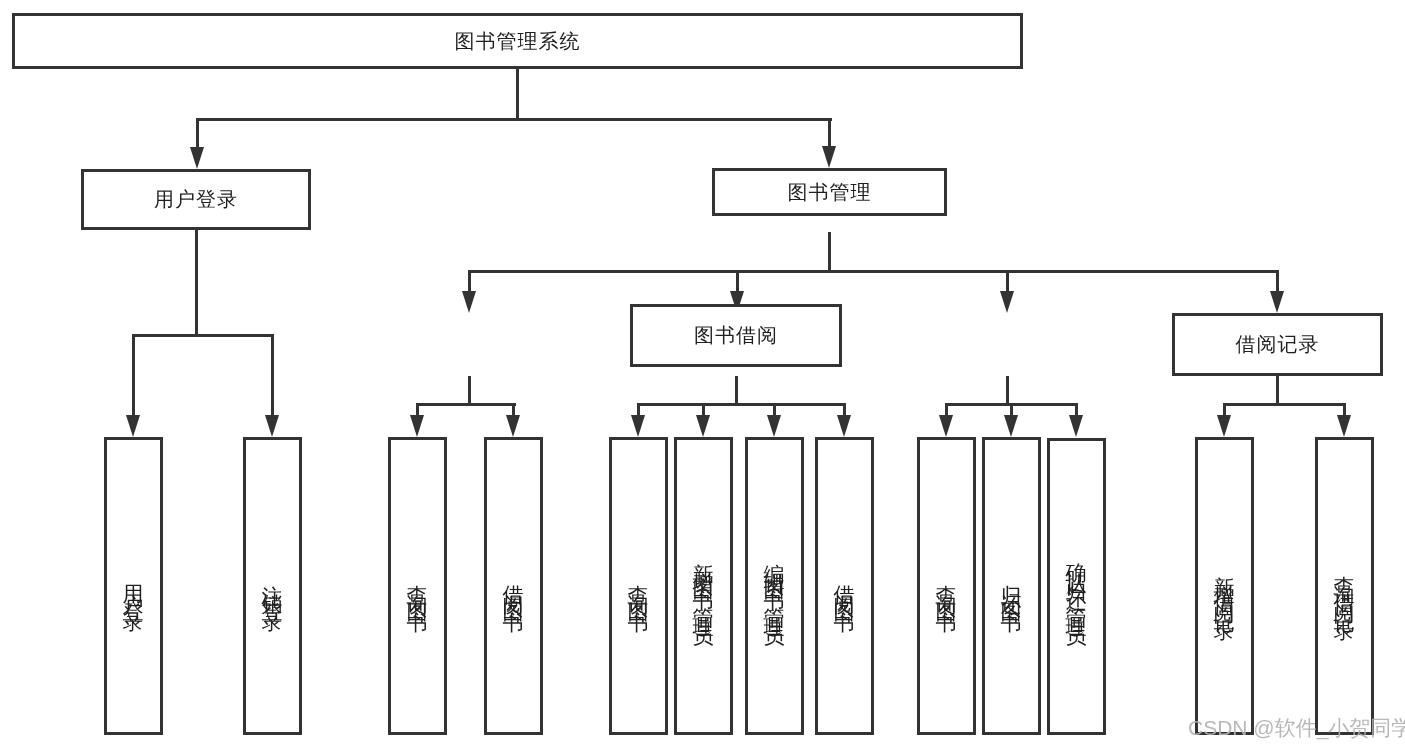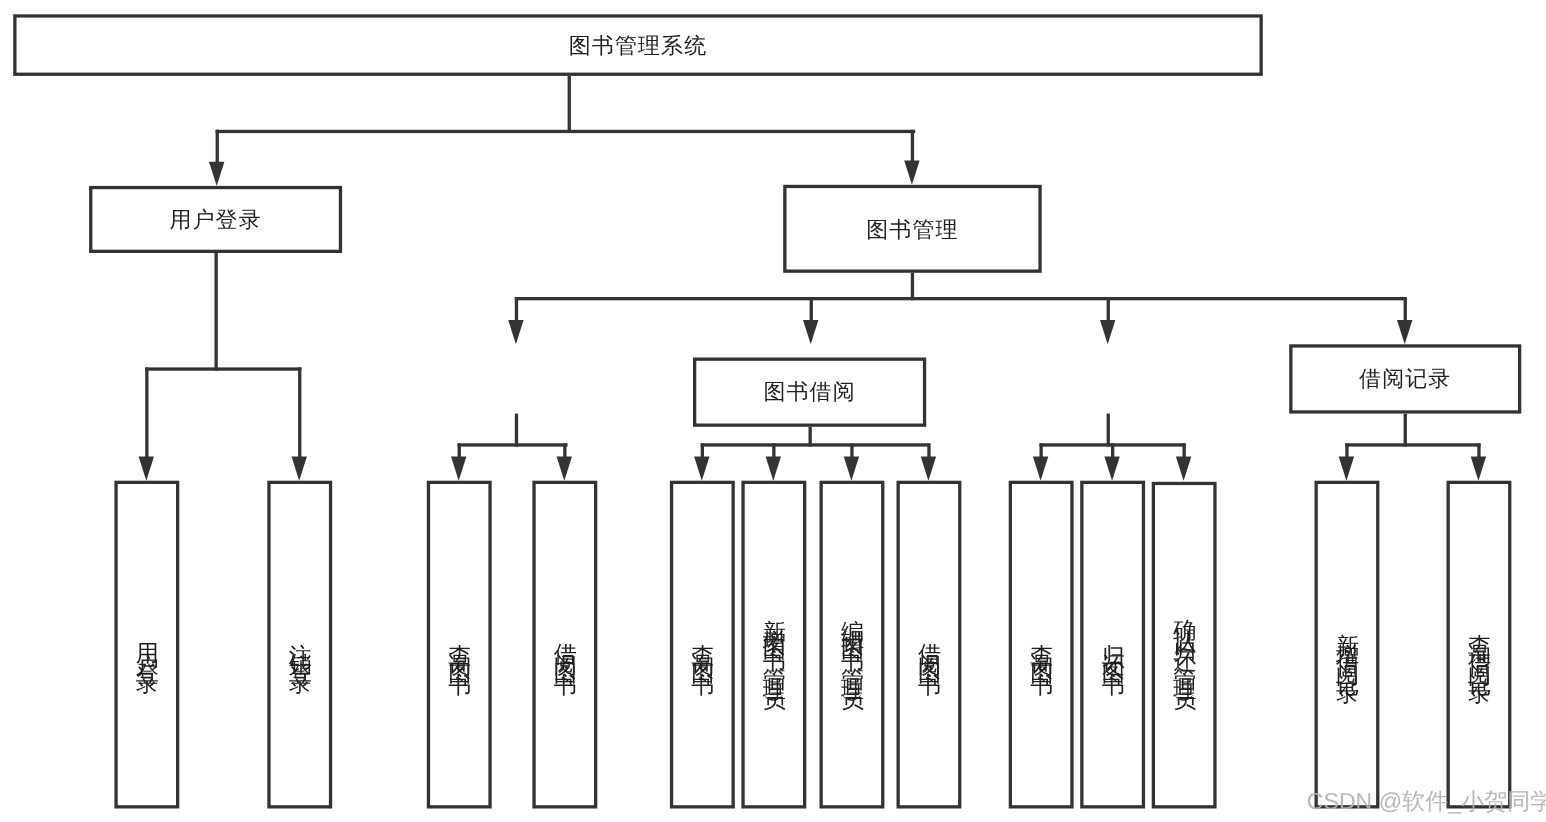--- a/index.html
+++ b/index.html
@@ -25,35 +25,35 @@
   #watermark{
     position:absolute;left:1188px;top:714px;z-index:5;
     font-size:21px;color:rgba(178,178,178,0.92);white-space:nowrap;
   }
 </style>
 </head>
 <body>
 
 <div id="stage">
 
-  <div class="box hlabel" style="left:12px;top:13px;width:1136px;height:56px;">
+  <div class="box hlabel" style="left:12px;top:13px;width:1011px;height:56px;">
     <span>图书管理系统</span>
   </div>
 
   <div class="line" style="left:516px;top:69px;width:3px;height:51px;"></div>
   <div class="line" style="left:196px;top:118px;width:636px;height:3px;"></div>
   <div class="line" style="left:196px;top:118px;width:3px;height:30px;"></div>
   <div class="arrow" style="left:190px;top:147px;"></div>
   <div class="line" style="left:828px;top:118px;width:3px;height:29px;"></div>
   <div class="arrow" style="left:822px;top:146px;"></div>
 
   <div class="box hlabel" style="left:81px;top:169px;width:230px;height:61px;">
     <span>用户登录</span>
   </div>
-  <div class="box hlabel" style="left:712px;top:168px;width:235px;height:80px;">
+  <div class="box hlabel" style="left:712px;top:168px;width:235px;height:48px;">
     <span>图书管理</span>
   </div>
 
   <div class="line" style="left:195px;top:230px;width:3px;height:107px;"></div>
   <div class="line" style="left:132px;top:334px;width:142px;height:3px;"></div>
   <div class="line" style="left:132px;top:334px;width:3px;height:82px;"></div>
   <div class="arrow" style="left:126px;top:415px;"></div>
   <div class="line" style="left:271px;top:334px;width:3px;height:82px;"></div>
   <div class="arrow" style="left:265px;top:415px;"></div>
 
@@ -61,21 +61,21 @@
   <div class="line" style="left:468px;top:270px;width:810px;height:3px;"></div>
   <div class="line" style="left:468px;top:270px;width:3px;height:23px;"></div>
   <div class="arrow" style="left:462px;top:291px;"></div>
   <div class="line" style="left:736px;top:270px;width:3px;height:23px;"></div>
   <div class="arrow" style="left:730px;top:291px;"></div>
   <div class="line" style="left:1006px;top:270px;width:3px;height:23px;"></div>
   <div class="arrow" style="left:1000px;top:291px;"></div>
   <div class="line" style="left:1276px;top:270px;width:3px;height:23px;"></div>
   <div class="arrow" style="left:1270px;top:291px;"></div>
 
-  <div class="box hlabel" style="left:630px;top:325px;width:212px;height:63px;">
+  <div class="box hlabel" style="left:630px;top:304px;width:212px;height:63px;">
     <span>图书借阅</span>
   </div>
   <div class="box hlabel" style="left:1172px;top:313px;width:211px;height:63px;text-align:right;">
     <span>借阅记录</span>
   </div>
 
   <div class="line" style="left:468px;top:376px;width:3px;height:30px;"></div>
   <div class="line" style="left:416px;top:403px;width:100px;height:3px;"></div>
   <div class="line" style="left:416px;top:403px;width:3px;height:13px;"></div>
   <div class="arrow" style="left:410px;top:415px;"></div>

